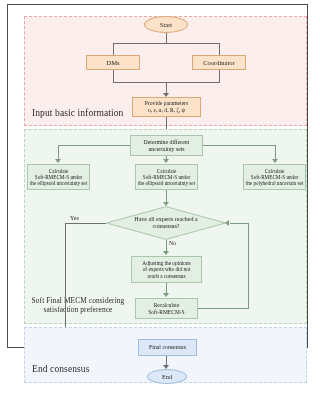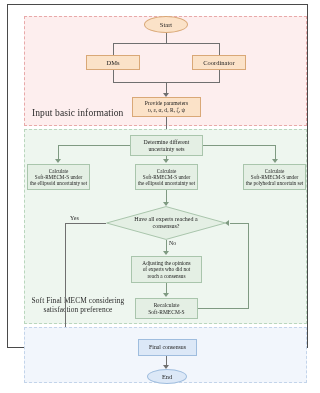--- a/index.html
+++ b/index.html
@@ -128,20 +128,21 @@
 
     <div class="node n-green two-line" style="left:127px;top:293px;width:63px;height:21px;font-size:5.5px;">Recalculate
 Soft-RMECM-S</div>
 
     <div class="edge edge-g eh" style="left:190px;top:303px;width:50px;"></div>
     <div class="edge edge-g ev" style="left:240px;top:218px;height:86px;"></div>
     <div class="edge edge-g eh" style="left:222px;top:218px;width:18px;"></div>
     <div class="arrow arr-left-g" style="left:217px;top:215px;"></div>
 
     <div class="panel panel-blue"></div>
+    <div class="panel-label lbl-blue">End consensus</div>
 
     <div class="node n-blue" style="left:130px;top:334px;width:59px;height:17px;font-size:5.8px;">Final consensus</div>
 
     <div class="edge ev" style="left:158px;top:351px;height:11px;"></div>
     <div class="arrow arr-down" style="left:155px;top:360px;"></div>
 
     <div class="node n-blue ellipse" style="left:139px;top:364px;width:40px;height:15px;font-size:6.3px;">End</div>
 
   </div>
 </div>

